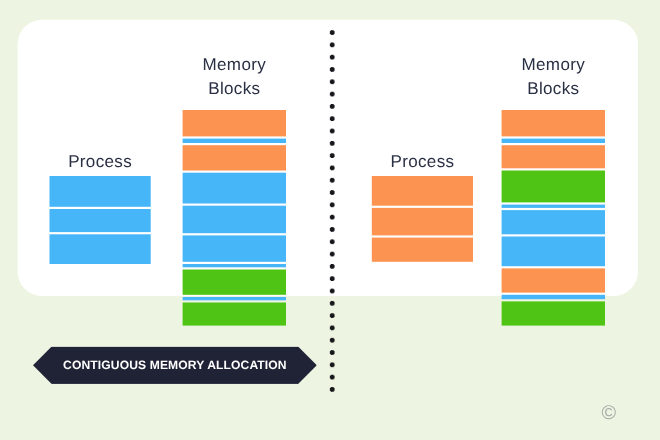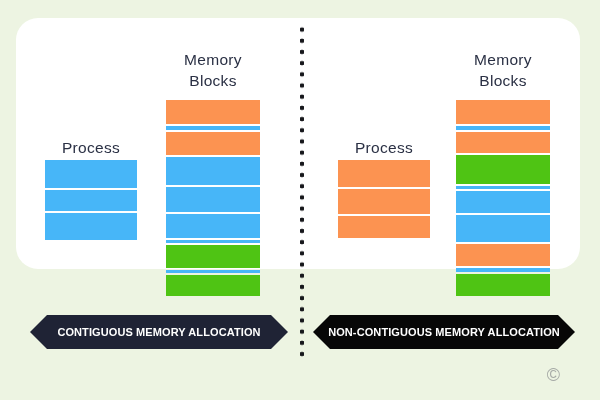--- a/index.html
+++ b/index.html
@@ -109,19 +109,18 @@
         <div class="block" style="height: 21px; background: rgb(252, 147, 81);"></div>
         <div class="block" style="height: 29px; background: rgb(79, 196, 20);"></div>
         <div class="block" style="height: 3px; background: rgb(71, 182, 248);"></div>
         <div class="block" style="height: 22px; background: rgb(71, 182, 248);"></div>
         <div class="block" style="height: 27px; background: rgb(71, 182, 248);"></div>
         <div class="block" style="height: 22px; background: rgb(252, 147, 81);"></div>
         <div class="block" style="height: 4px; background: rgb(71, 182, 248);"></div>
         <div class="block" style="height: 22px; background: rgb(79, 196, 20);"></div>
       </div>
 
-    <div class="banner right" style="left:297px;top:297px;width:262px;height:34px;">NON-CONTIGUOUS MEMORY ALLOCATION</div>
   </div>
 
   <div class="watermark">
     <span class="copy">©</span>
   </div>
 </div>
 
 </body></html>

